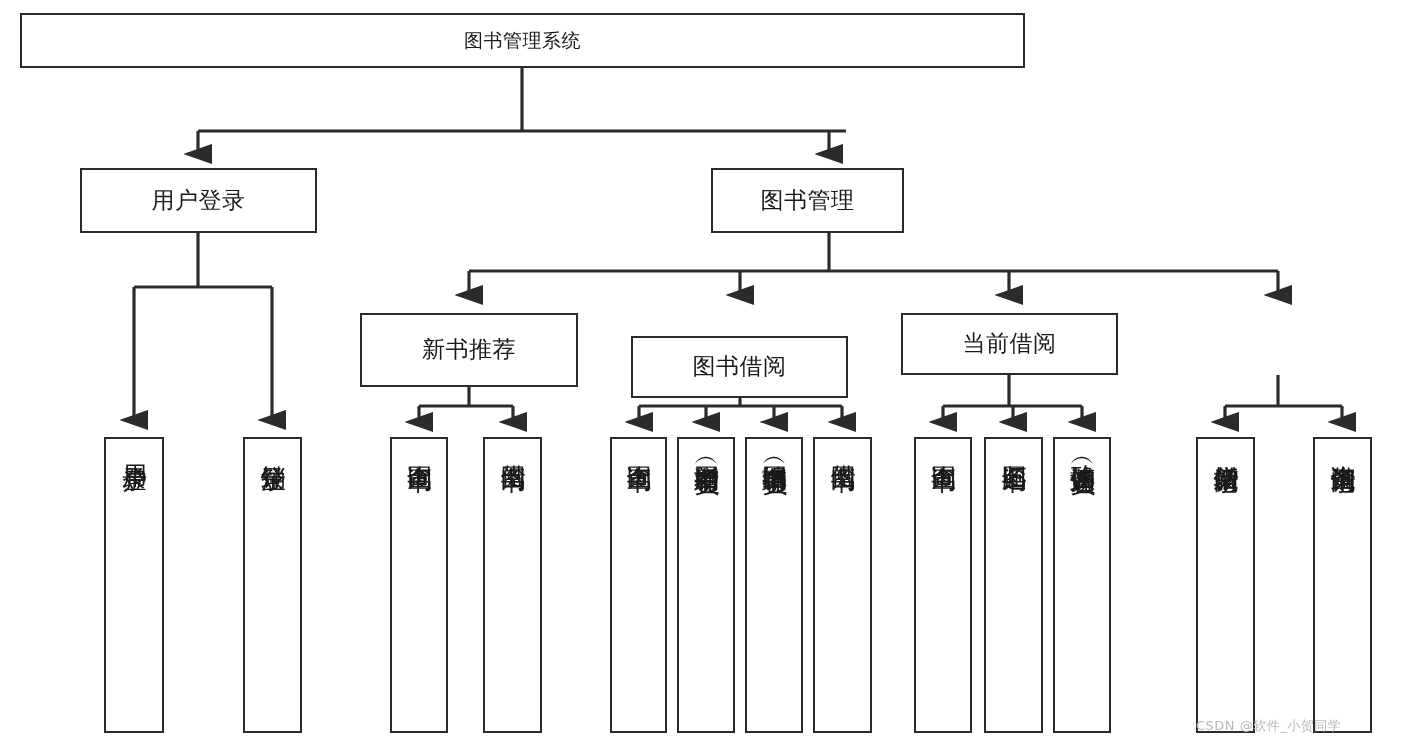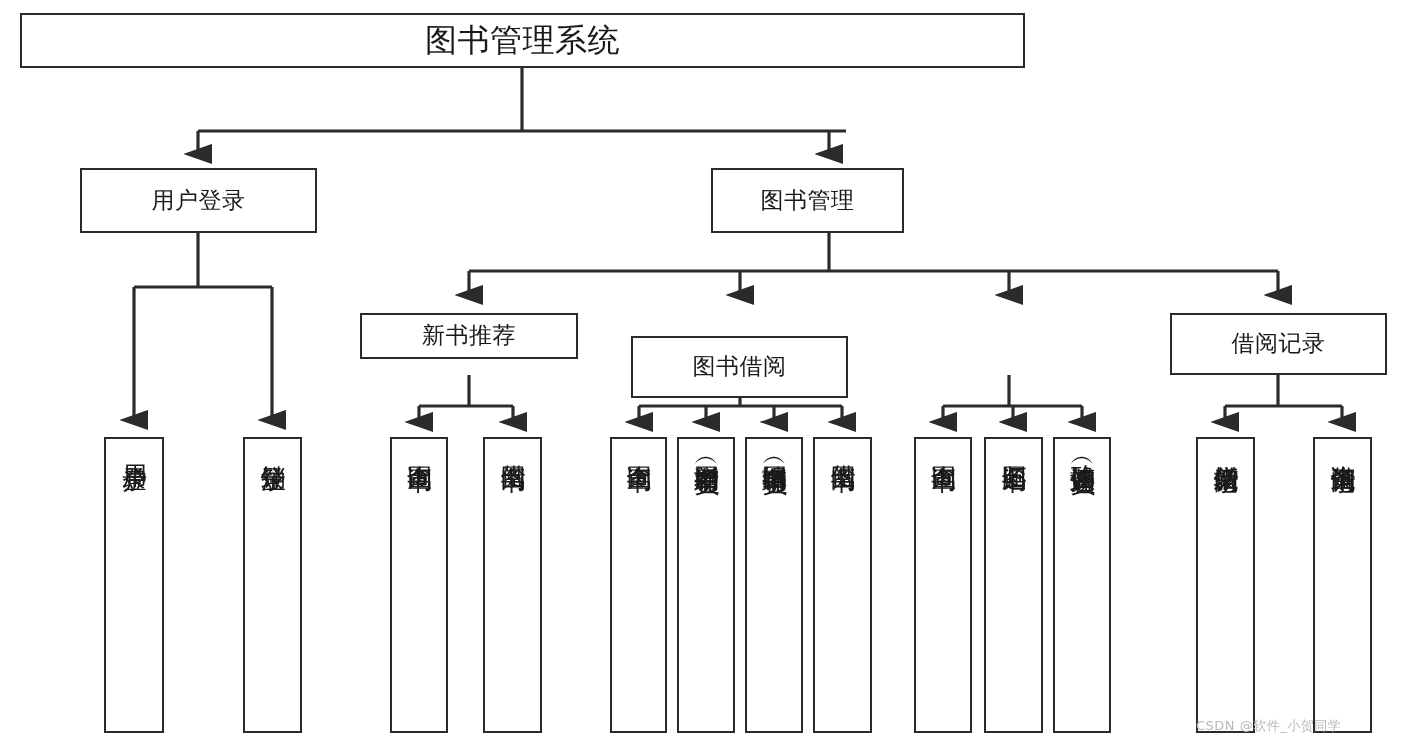--- a/index.html
+++ b/index.html
@@ -39,21 +39,21 @@
     display: block;
     white-space: pre;
     line-height: 1.12;
   }
   
   .node.horiz .node-label {
     font-size: 23px;
     letter-spacing: 0.5px;
   }
   .node.root .node-label {
-    font-size: 32px;
+    font-size: 19px;
   }
   
   .node.vert {
     align-items: flex-start;
     justify-content: center;
     padding-top: 6px;
   }
   .node.vert .node-label {
     writing-mode: vertical-rl;
     text-orientation: upright;
@@ -130,28 +130,28 @@
     <span class="node-label">图书管理系统</span>
   </div>
 
   <div class="node horiz" style="left:80px; top:168px; width:237px; height:65px;">
     <span class="node-label">用户登录</span>
   </div>
   <div class="node horiz" style="left:711px; top:168px; width:193px; height:65px;">
     <span class="node-label">图书管理</span>
   </div>
 
-  <div class="node horiz" style="left:360px; top:313px; width:218px; height:46px;">
+  <div class="node horiz" style="left:360px; top:313px; width:218px; height:74px;">
     <span class="node-label">新书推荐</span>
   </div>
   <div class="node horiz" style="left:631px; top:313px; width:217px; height:62px;margin-top:23px;">
     <span class="node-label">图书借阅</span>
   </div>
-  <div class="node horiz" style="left:1170px; top:313px; width:217px; height:62px;">
-    <span class="node-label">借阅记录</span>
+  <div class="node horiz" style="left:901px; top:313px; width:217px; height:62px;">
+    <span class="node-label">当前借阅</span>
   </div>
 
   <div class="node vert" style="left:104px; top:437px; width:60px; height:296px;">
     <span class="node-label">用户登录</span>
   </div>
   <div class="node vert" style="left:243px; top:437px; width:59px; height:296px;">
     <span class="node-label">注销登录</span>
   </div>
 
   <div class="node vert" style="left:390px; top:437px; width:58px; height:296px;">

